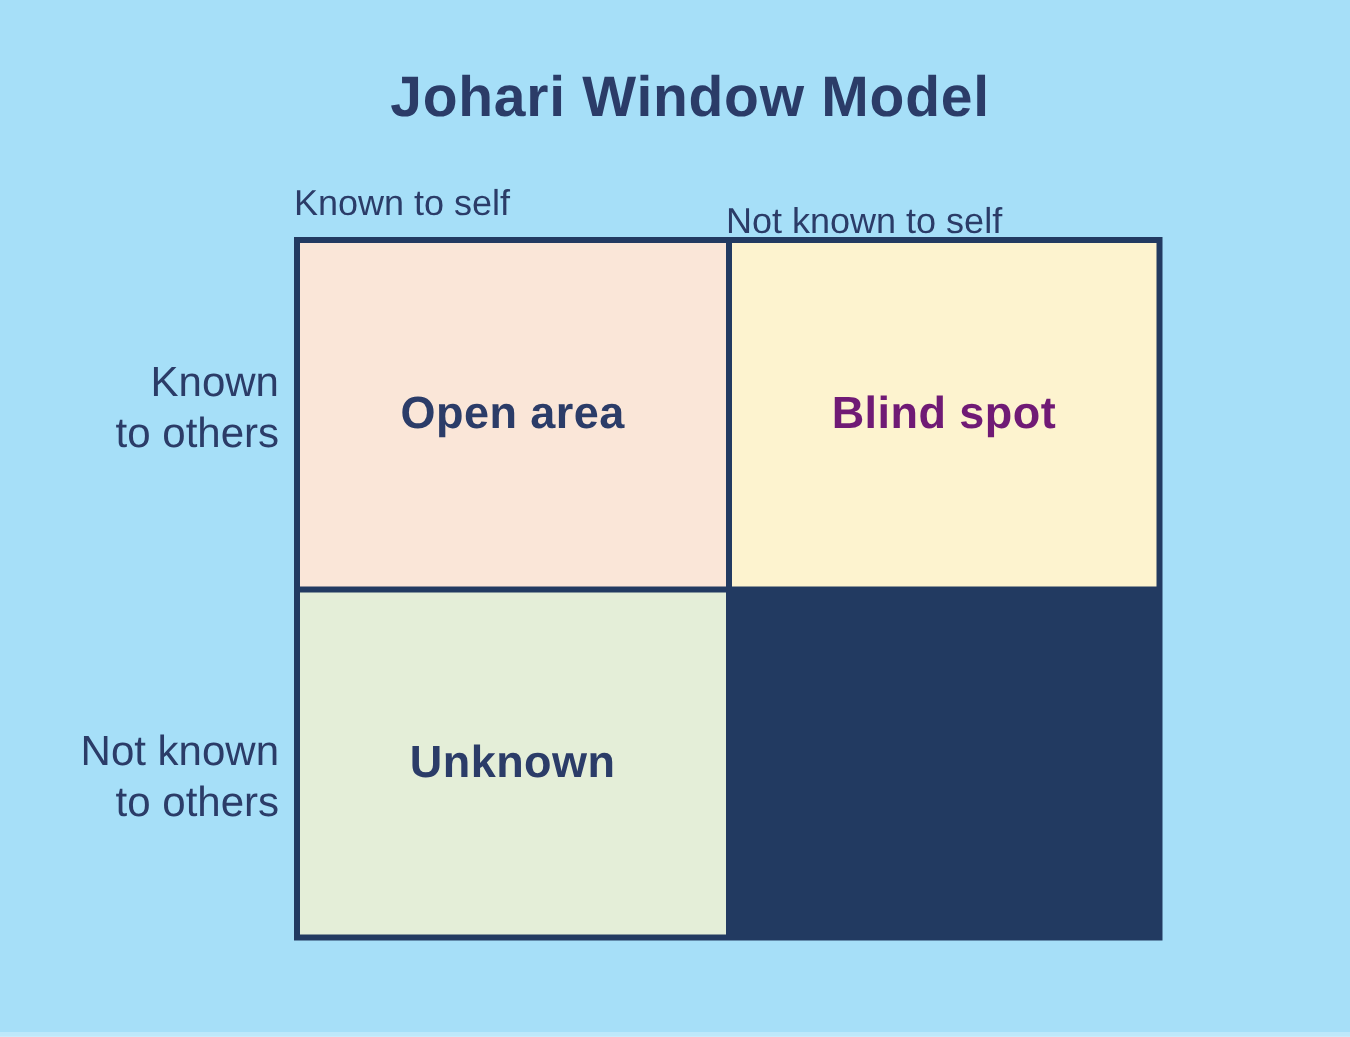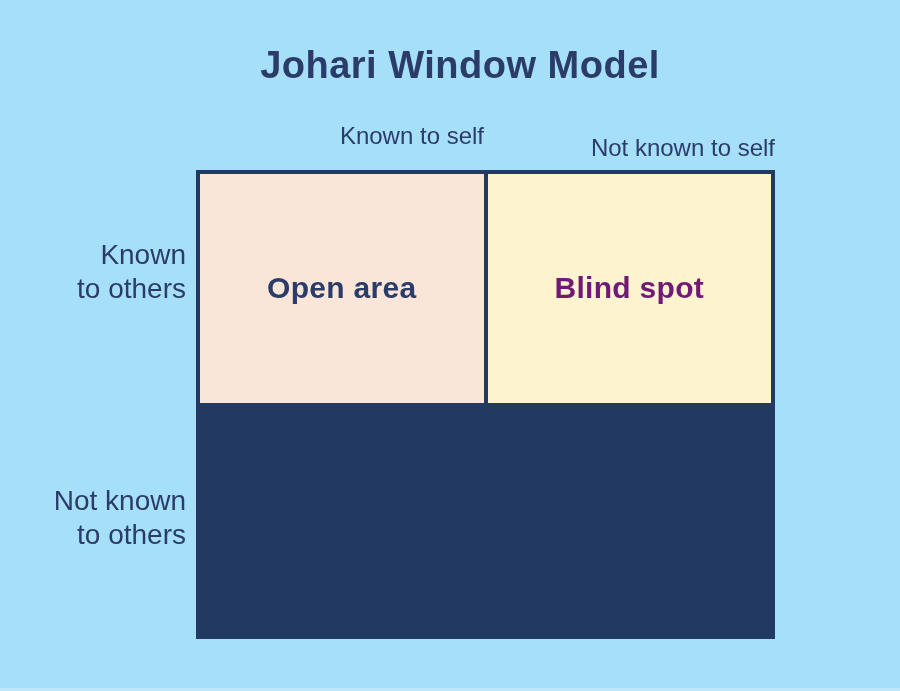--- a/index.html
+++ b/index.html
@@ -24,40 +24,40 @@
     text-align: center;
     font-size: 38px;
     font-weight: bold;
     letter-spacing: 0.5px;
   }
   .col-header {
     position: absolute;
     top: 120px;
     height: 32px;
     line-height: 32px;
-    text-align: right;
+    text-align: left;
     font-size: 24px;
   }
   .col-header.left  { left: 196px; width: 288px; }
   .col-header.right { left: 484px; width: 291px; margin-top: 12px; }
   .row-label {
     position: absolute;
     left: 0;
     width: 186px;
     text-align: right;
     font-size: 28px;
     line-height: 34px;
     white-space: pre-line;
   }
   .row-label.first  { top: 238px; }
   .row-label.second { top: 484px; }
   .johari-grid {
     position: absolute;
     left: 196px;
-    top: 170px;
+    top: 158px;
     width: 579px;
     height: 469px;
     box-sizing: border-box;
     padding: 4px;
     display: grid;
     grid-template-columns: 1fr 1fr;
     grid-template-rows: 1fr 1fr;
     gap: 4px;
   }
   .quadrant {
@@ -100,17 +100,20 @@
 
     <div class="quadrant" style="background-color: rgb(250, 230, 216);">
       <span class="q-label" style="color: rgb(43, 60, 104);">Open area</span>
     </div>
 
     <div class="quadrant" style="background-color: rgb(253, 243, 207);">
       <span class="q-label" style="color: #701a75;">Blind spot</span>
     </div>
 
 
+    <div class="quadrant" style="background-color: rgb(228, 238, 216);">
+      <span class="q-label" style="color: rgb(43, 60, 104);">Unknown</span>
+    </div>
 
   </div>
 
   <div class="bottom-edge"></div>
 </div>
 
 </body></html>

